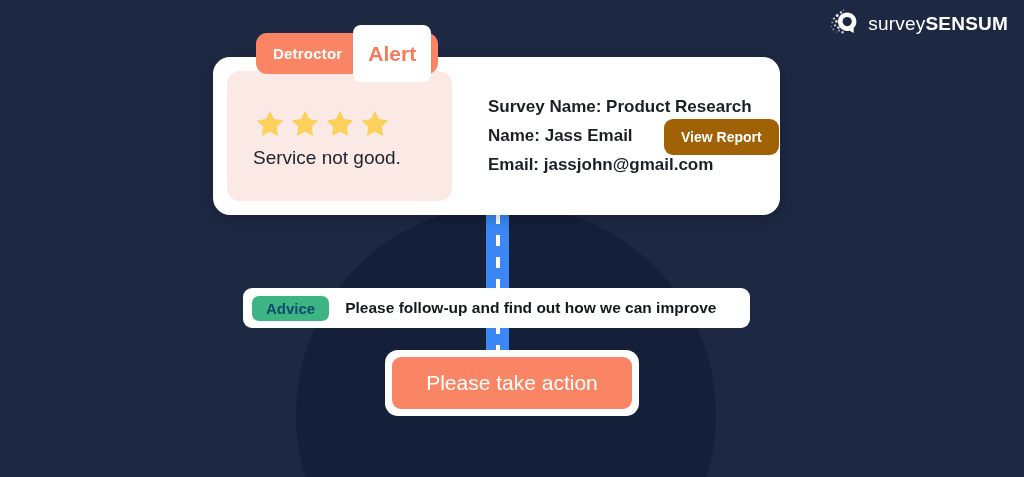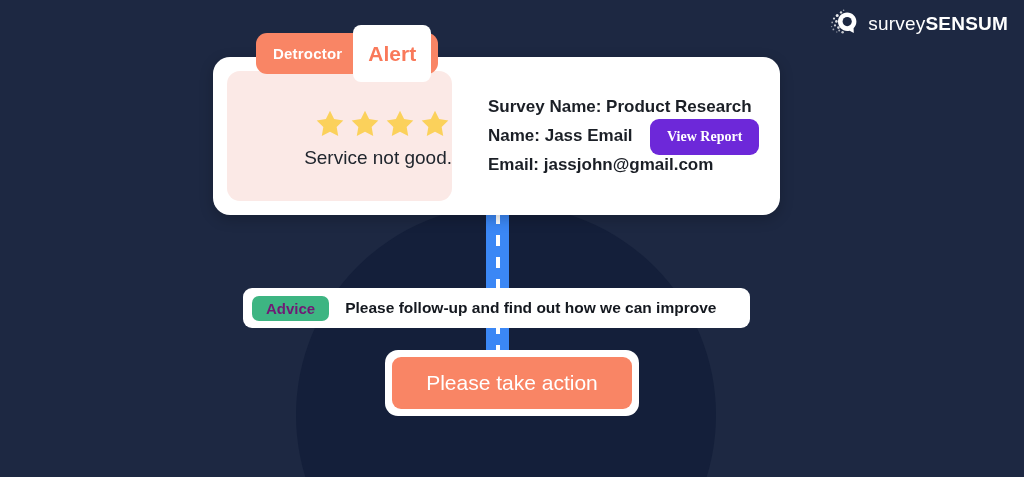--- a/index.html
+++ b/index.html
@@ -122,21 +122,21 @@
   }
 
   
   .rating-panel {
     width: 225px;
     height: 130px;
     background: #fbe9e6;
     border-radius: 13px;
     display: flex;
     flex-direction: column;
-    align-items: flex-end;
+    align-items: flex-start;
     justify-content: center;
     gap: 6px;
     flex: none;
     padding-left: 26px;
   }
   .stars {
     display: flex;
     gap: 1px;
     margin-top: 4px;
   }
@@ -157,53 +157,53 @@
   .detail-line {
     font-size: 17px;
     color: #1b1f26;
     font-weight: 600;
     white-space: nowrap;
   }
 
   
   .view-report {
     position: absolute;
-    left: 650px;
+    left: 664px;
     top: 119px;
-    background: #6d28d9;
+    background: #a16207;
     color: #ffffff;
     font-size: 14px;
     font-weight: 700;
     border: none;
     border-radius: 9px;
     padding: 10px 17px;
     cursor: pointer;
     z-index: 30;
-    font-family: Liberation Serif, serif;
+    font-family: Liberation Sans, sans-serif;
     white-space: nowrap;
   }
 
   
   .advice-bar {
     position: absolute;
     left: 243px;
     top: 288px;
     width: 507px;
     height: 40px;
     background: #ffffff;
     border-radius: 9px;
     display: flex;
     align-items: center;
     padding: 0 8px 0 9px;
     gap: 16px;
     z-index: 20;
   }
   .advice-pill {
     background: #3db582;
-    color: #701a75;
+    color: #0c4a6e;
     font-size: 15px;
     font-weight: 600;
     border-radius: 7px;
     padding: 5px 14px;
     line-height: 1;
     white-space: nowrap;
   }
   .advice-text {
     font-size: 15.5px;
     font-weight: 700;

